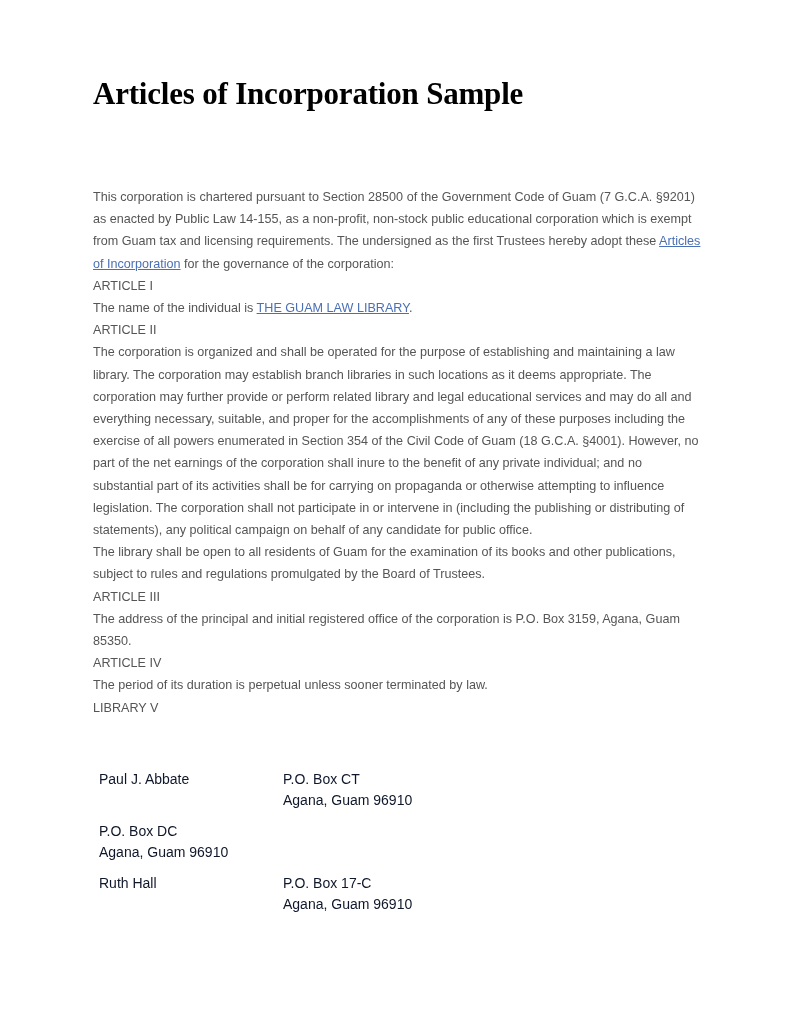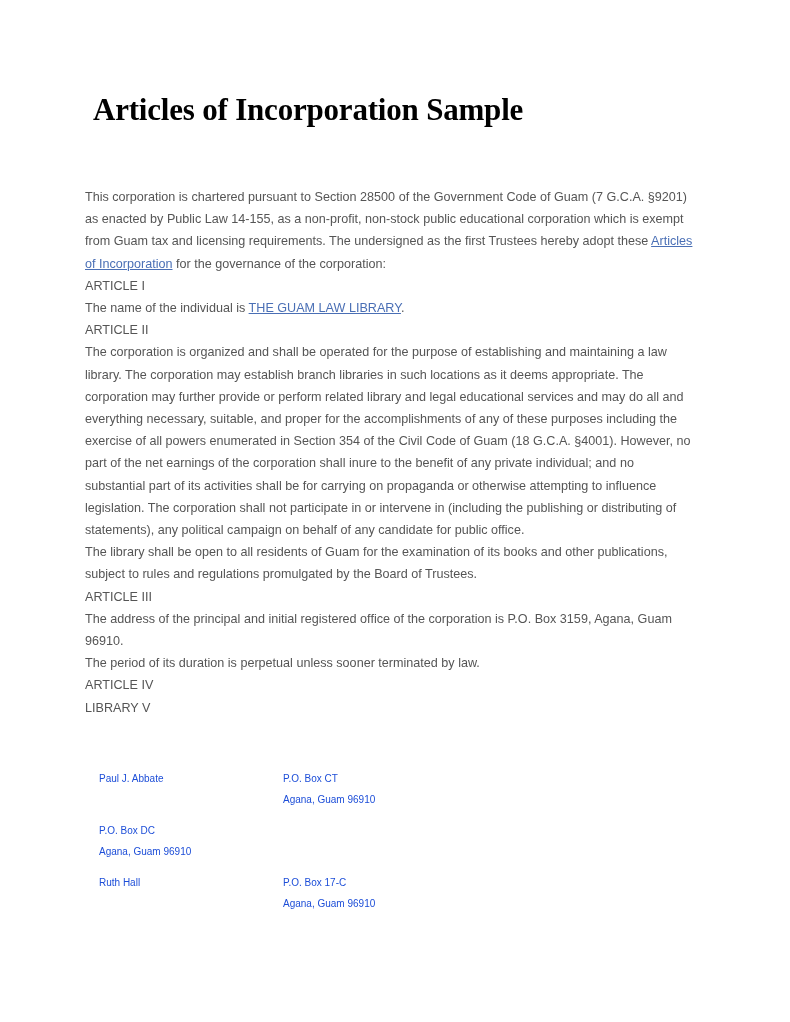--- a/index.html
+++ b/index.html
@@ -1,34 +1,34 @@
 <!DOCTYPE html>
 <html><head>
   <meta charset="utf-8">
   <style>
     html, body { margin: 0; padding: 0; background: #ffffff; }
     body { width: 790px; height: 1022px; position: relative; overflow: hidden; }
     .page { position: absolute; left: 0; top: 0; width: 790px; height: 1022px; background: #fff; }
     .title {
-      position: absolute; left: 93px; top: 92px;
+      position: absolute; left: 93px; top: 76px;
       font-family: "Liberation Serif", serif; font-weight: bold;
       font-size: 31px; color: #000; margin: 0; letter-spacing: -0.2px;
       white-space: nowrap;
     }
     .body {
-      position: absolute; left: 85px; top: 186px; width: 610px;
+      position: absolute; left: 93px; top: 186px; width: 610px;
       font-family: "Liberation Sans", sans-serif; font-size: 12.6px;
       line-height: 22.2px; color: #555555;
     }
     .body p { margin: 0; }
     .lnk { color: #4a6fb5; text-decoration: underline; }
     .incorp {
       position: absolute; left: 99px; top: 769px;
-      font-family: "Liberation Sans", sans-serif; font-size: 10px;
-      line-height: 20.8px; color: #1d4ed8;
+      font-family: "Liberation Sans", sans-serif; font-size: 14px;
+      line-height: 20.8px; color: #0f172a;
     }
     .inc-row { display: flex; margin-bottom: 10.6px; }
     .inc-name { width: 184px; }
     .inc-addr div { white-space: nowrap; }
   </style>
 </head>
 <body>
 
 <div class="page">
   <h1 class="title">Articles of Incorporation Sample</h1>
@@ -37,24 +37,24 @@
     <p><span>This corporation is chartered pursuant to Section 28500 of the Government Code of Guam (7 G.C.A. §9201) as enacted by Public Law 14-155, as a non-profit, non-stock public educational corporation which is exempt from Guam tax and licensing requirements. The undersigned as the first Trustees hereby adopt these </span><a class="lnk">Articles of Incorporation</a><span> for the governance of the corporation:</span></p>
 
     <p>ARTICLE I</p>
     <p><span>The name of the individual is </span><a class="lnk">THE GUAM LAW LIBRARY</a><span>.</span></p>
 
     <p>ARTICLE II</p>
     <p>The corporation is organized and shall be operated for the purpose of establishing and maintaining a law library. The corporation may establish branch libraries in such locations as it deems appropriate. The corporation may further provide or perform related library and legal educational services and may do all and everything necessary, suitable, and proper for the accomplishments of any of these purposes including the exercise of all powers enumerated in Section 354 of the Civil Code of Guam (18 G.C.A. §4001). However, no part of the net earnings of the corporation shall inure to the benefit of any private individual; and no substantial part of its activities shall be for carrying on propaganda or otherwise attempting to influence legislation. The corporation shall not participate in or intervene in (including the publishing or distributing of statements), any political campaign on behalf of any candidate for public office.</p>
     <p>The library shall be open to all residents of Guam for the examination of its books and other publications, subject to rules and regulations promulgated by the Board of Trustees.</p>
 
     <p>ARTICLE III</p>
-    <p>The address of the principal and initial registered office of the corporation is P.O. Box 3159, Agana, Guam 96910.</p>
+    <p>The address of the principal and initial registered office of the corporation is P.O. Box 3159, Agana, Guam 85350.</p>
 
+    <p>ARTICLE IV</p>
     <p>The period of its duration is perpetual unless sooner terminated by law.</p>
-    <p>ARTICLE IV</p>
 
     <p>LIBRARY V</p>
   </div>
 
   <div class="incorp">
     <div class="inc-row">
       <div class="inc-name">Paul J. Abbate</div>
       <div class="inc-addr">
         <div>P.O. Box CT</div>
         <div>Agana, Guam 96910</div>

